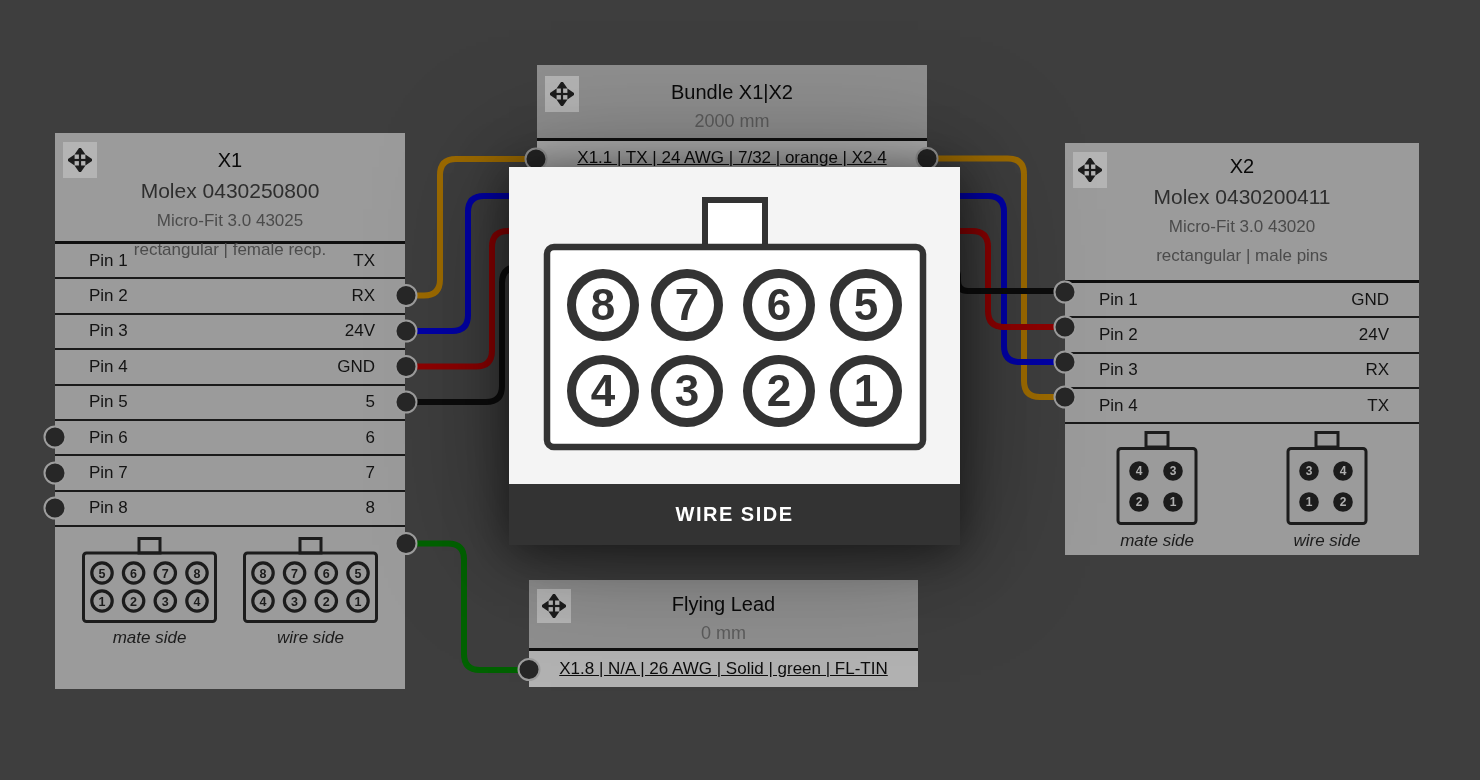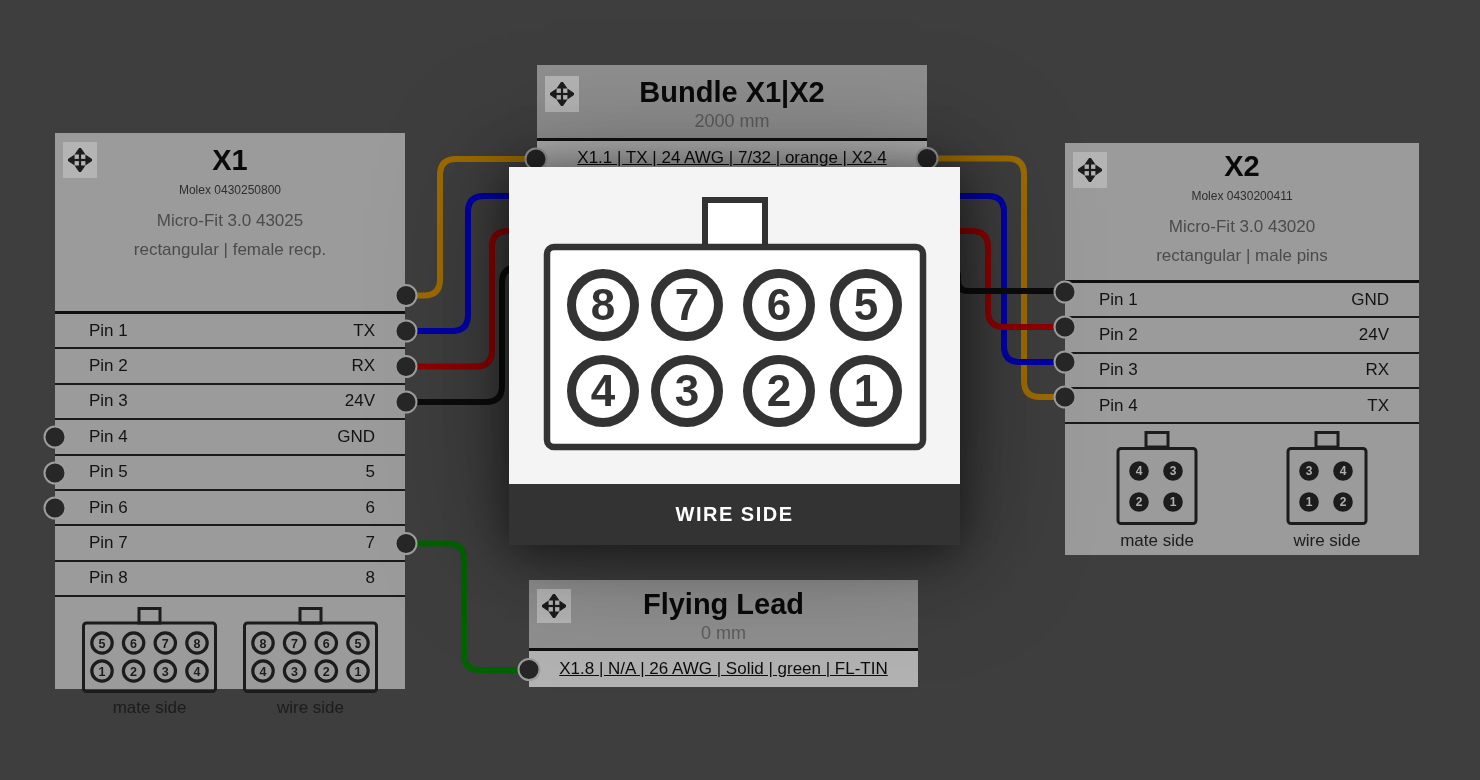--- a/index.html
+++ b/index.html
@@ -8,22 +8,22 @@
     background:#3e3e3e;
     font-family:"Liberation Sans", sans-serif;
     position:relative;
   }
   .canvas { position:absolute; inset:0; }
 
   
   .block { position:absolute; background:#9b9b9b; color:#141414; }
   .block.cable { background:#8f8f8f; }
   .hdr { position:relative; text-align:center; border-bottom:3px solid #101010; }
-  .title { font-size:29px; font-weight:bold; color:#0a0a0a; padding-top:12px; line-height:30px; }
-  .sub1 { font-size:12px; color:#2e2e2e; line-height:31px; }
+  .title { font-size:20px; font-weight:normal; color:#0a0a0a; padding-top:12px; line-height:30px; }
+  .sub1 { font-size:21px; color:#2e2e2e; line-height:31px; }
   .sub2 { font-size:17px; color:#4b4b4b; line-height:29px; }
   .len  { font-size:18px; color:#5c5c5c; line-height:28px; }
 
   .move-handle {
     position:absolute; left:8px; top:9px; width:34px; height:36px;
     background:#b4b4b4; display:flex; align-items:center; justify-content:center;
     cursor:move;
   }
   .move-handle svg { width:24px; height:24px; }
 
@@ -38,21 +38,21 @@
   .wire-row {
     height:36px; display:flex; align-items:center; justify-content:center;
     font-size:17px; color:#0d0d0d; background:#b2b2b2;
     border-bottom:2px solid #1a1a1a;
     text-decoration:underline;
   }
   .filler { background:#b2b2b2; }
 
   .imgsec { display:flex; justify-content:center; align-items:flex-start; }
   .figure { text-align:center; }
-  .figcap { font-size:17px; color:#1c1c1c; margin-top:1px; }
+  .figcap { font-size:17px; color:#1c1c1c; margin-top:1px;font-style:italic; }
 
   
   #wires { position:absolute; left:0; top:0; z-index:3; pointer-events:none; }
   #wires path { pointer-events:stroke; }
 
   
   .popup {
     position:absolute; left:509px; top:167px; width:451px; height:378px; z-index:10;
     background:#f4f4f4;
     box-shadow: 0 6px 45px rgba(0,0,0,0.55), 0 0 120px rgba(0,0,0,0.35);
@@ -62,21 +62,21 @@
     background:#333333; color:#ffffff; font-size:20px; font-weight:bold;
     letter-spacing:1.5px; display:flex; align-items:center; justify-content:center;
   }
 </style>
 </head>
 <body>
 
 <div class="canvas">
 
   <div class="block" style="left:55px;top:133px;width:350px;height:556px">
-    <div class="hdr" style="height:181px">
+    <div class="hdr" style="height:111px">
       <div class="move-handle">
         <svg viewBox="0 0 24 24">
           <g stroke="#1d1d1d" stroke-width="2.2" fill="#1d1d1d">
             <line x1="12" y1="5" x2="12" y2="19"></line>
               <line x1="5" y1="12" x2="19" y2="12"></line>
             <path d="M12,0.5 L8.6,5.5 H15.4 Z"></path>
               <path d="M12,23.5 L8.6,18.5 H15.4 Z"></path>
             <path d="M0.5,12 L5.5,8.6 V15.4 Z"></path>
               <path d="M23.5,12 L18.5,8.6 V15.4 Z"></path>
           </g>

